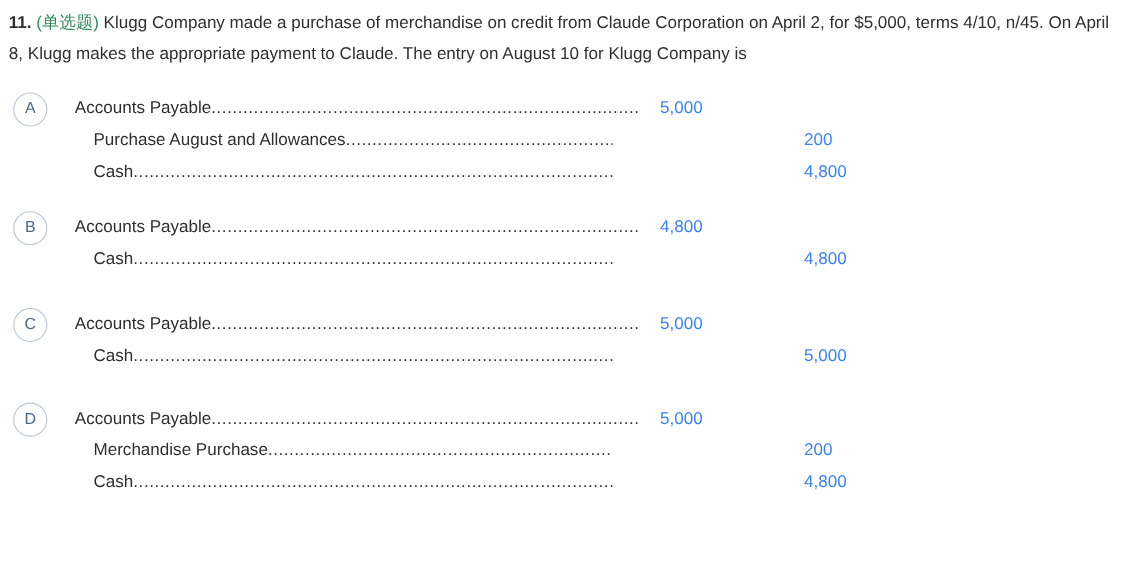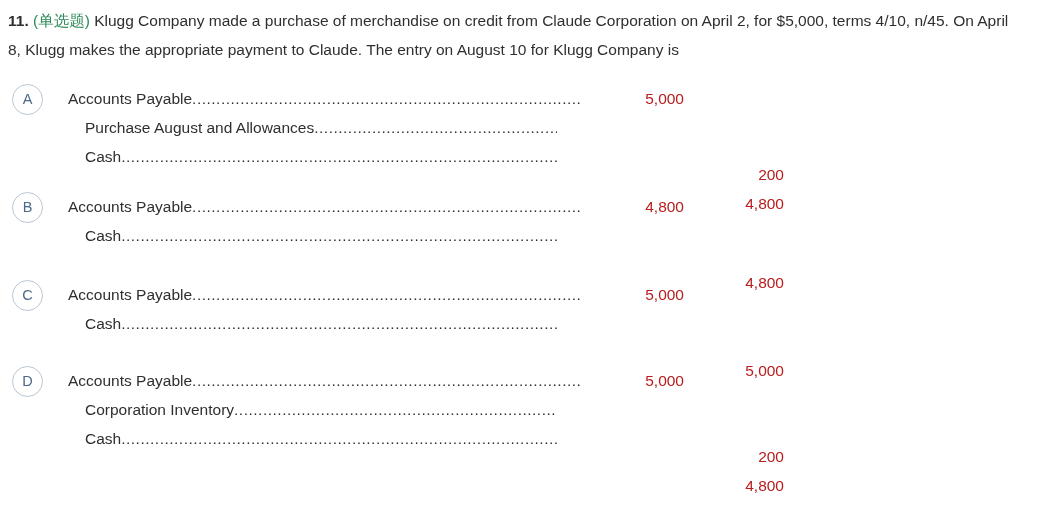--- a/index.html
+++ b/index.html
@@ -86,25 +86,25 @@
   }
   .acct.lvl0 { left: 68px; width: 513px; }
   .acct.lvl1 { left: 85px; width: 472px; }
   .acct .dots {
     color: #2f2f2f;
     letter-spacing: 0.5px;
   }
   .amt {
     position: absolute;
     top: 0;
-    text-align: right;
-    color: #b91c1c;
+    text-align: left;
+    color: #3b82f6;
   }
   .amt.debit  { left: 600px; width: 84px; }
-  .amt.credit { left: 690px; width: 94px; margin-top: 47px; }
+  .amt.credit { left: 731px; width: 94px; }
 </style>
 </head>
 <body>
 
 <div class="page">
 
   <div class="question">
     <span class="q-number">11.</span>
     <span class="q-type">(单选题)</span>
     <span class="q-text">Klugg Company made a purchase of merchandise on credit from Claude Corporation on April 2, for $5,000, terms 4/10, n/45. On April 8, Klugg makes the appropriate payment to Claude. The entry on August 10 for Klugg Company is</span>
@@ -163,21 +163,21 @@
       </div>
       <div class="choice" style="position: absolute; left: 0px; top: 282px;">
         <div class="choice-letter">D</div>
         <div class="lines">
           <div class="line">
             <span class="acct lvl0"><span>Accounts Payable</span><span class="dots">........................................................................................................................</span></span>
             <span class="amt debit">5,000</span>
             <span class="amt credit"></span>
           </div>
           <div class="line">
-            <span class="acct lvl1"><span>Corporation Inventory</span><span class="dots">........................................................................................................................</span></span>
+            <span class="acct lvl1"><span>Merchandise Purchase</span><span class="dots">........................................................................................................................</span></span>
             <span class="amt debit"></span>
             <span class="amt credit">200</span>
           </div>
           <div class="line">
             <span class="acct lvl1"><span>Cash</span><span class="dots">........................................................................................................................</span></span>
             <span class="amt debit"></span>
             <span class="amt credit">4,800</span>
           </div>
         </div>
       </div>

